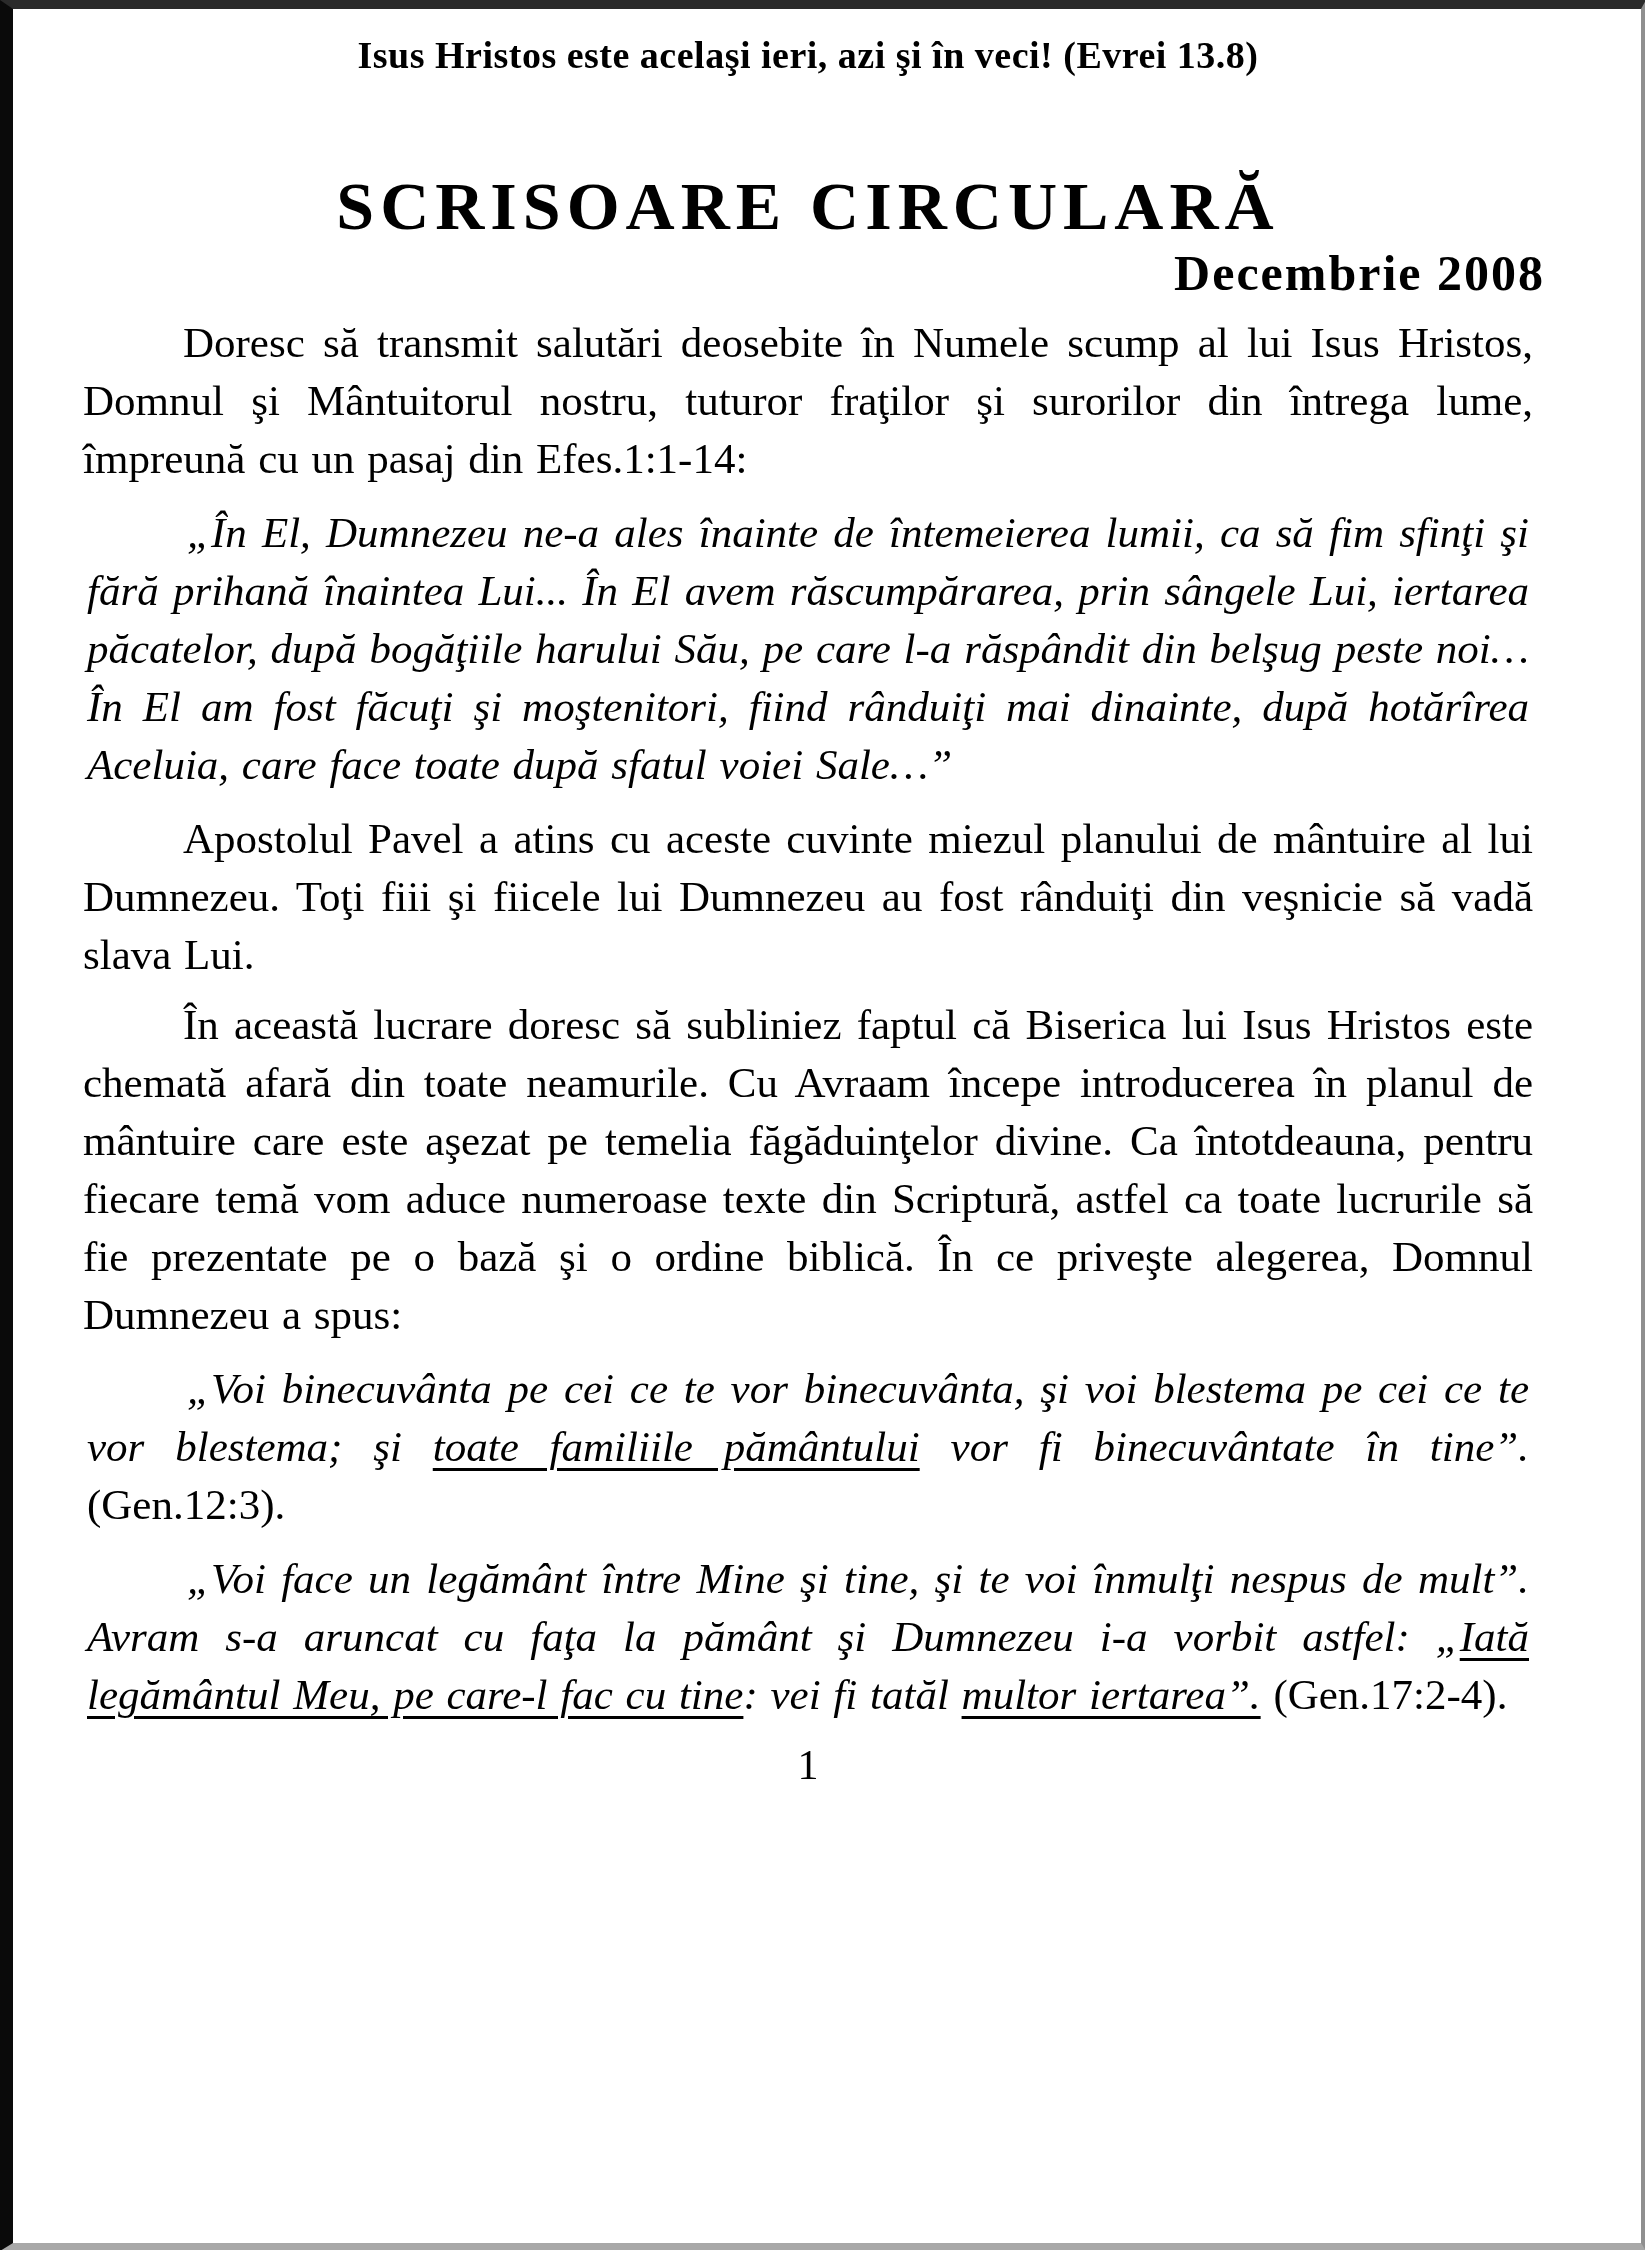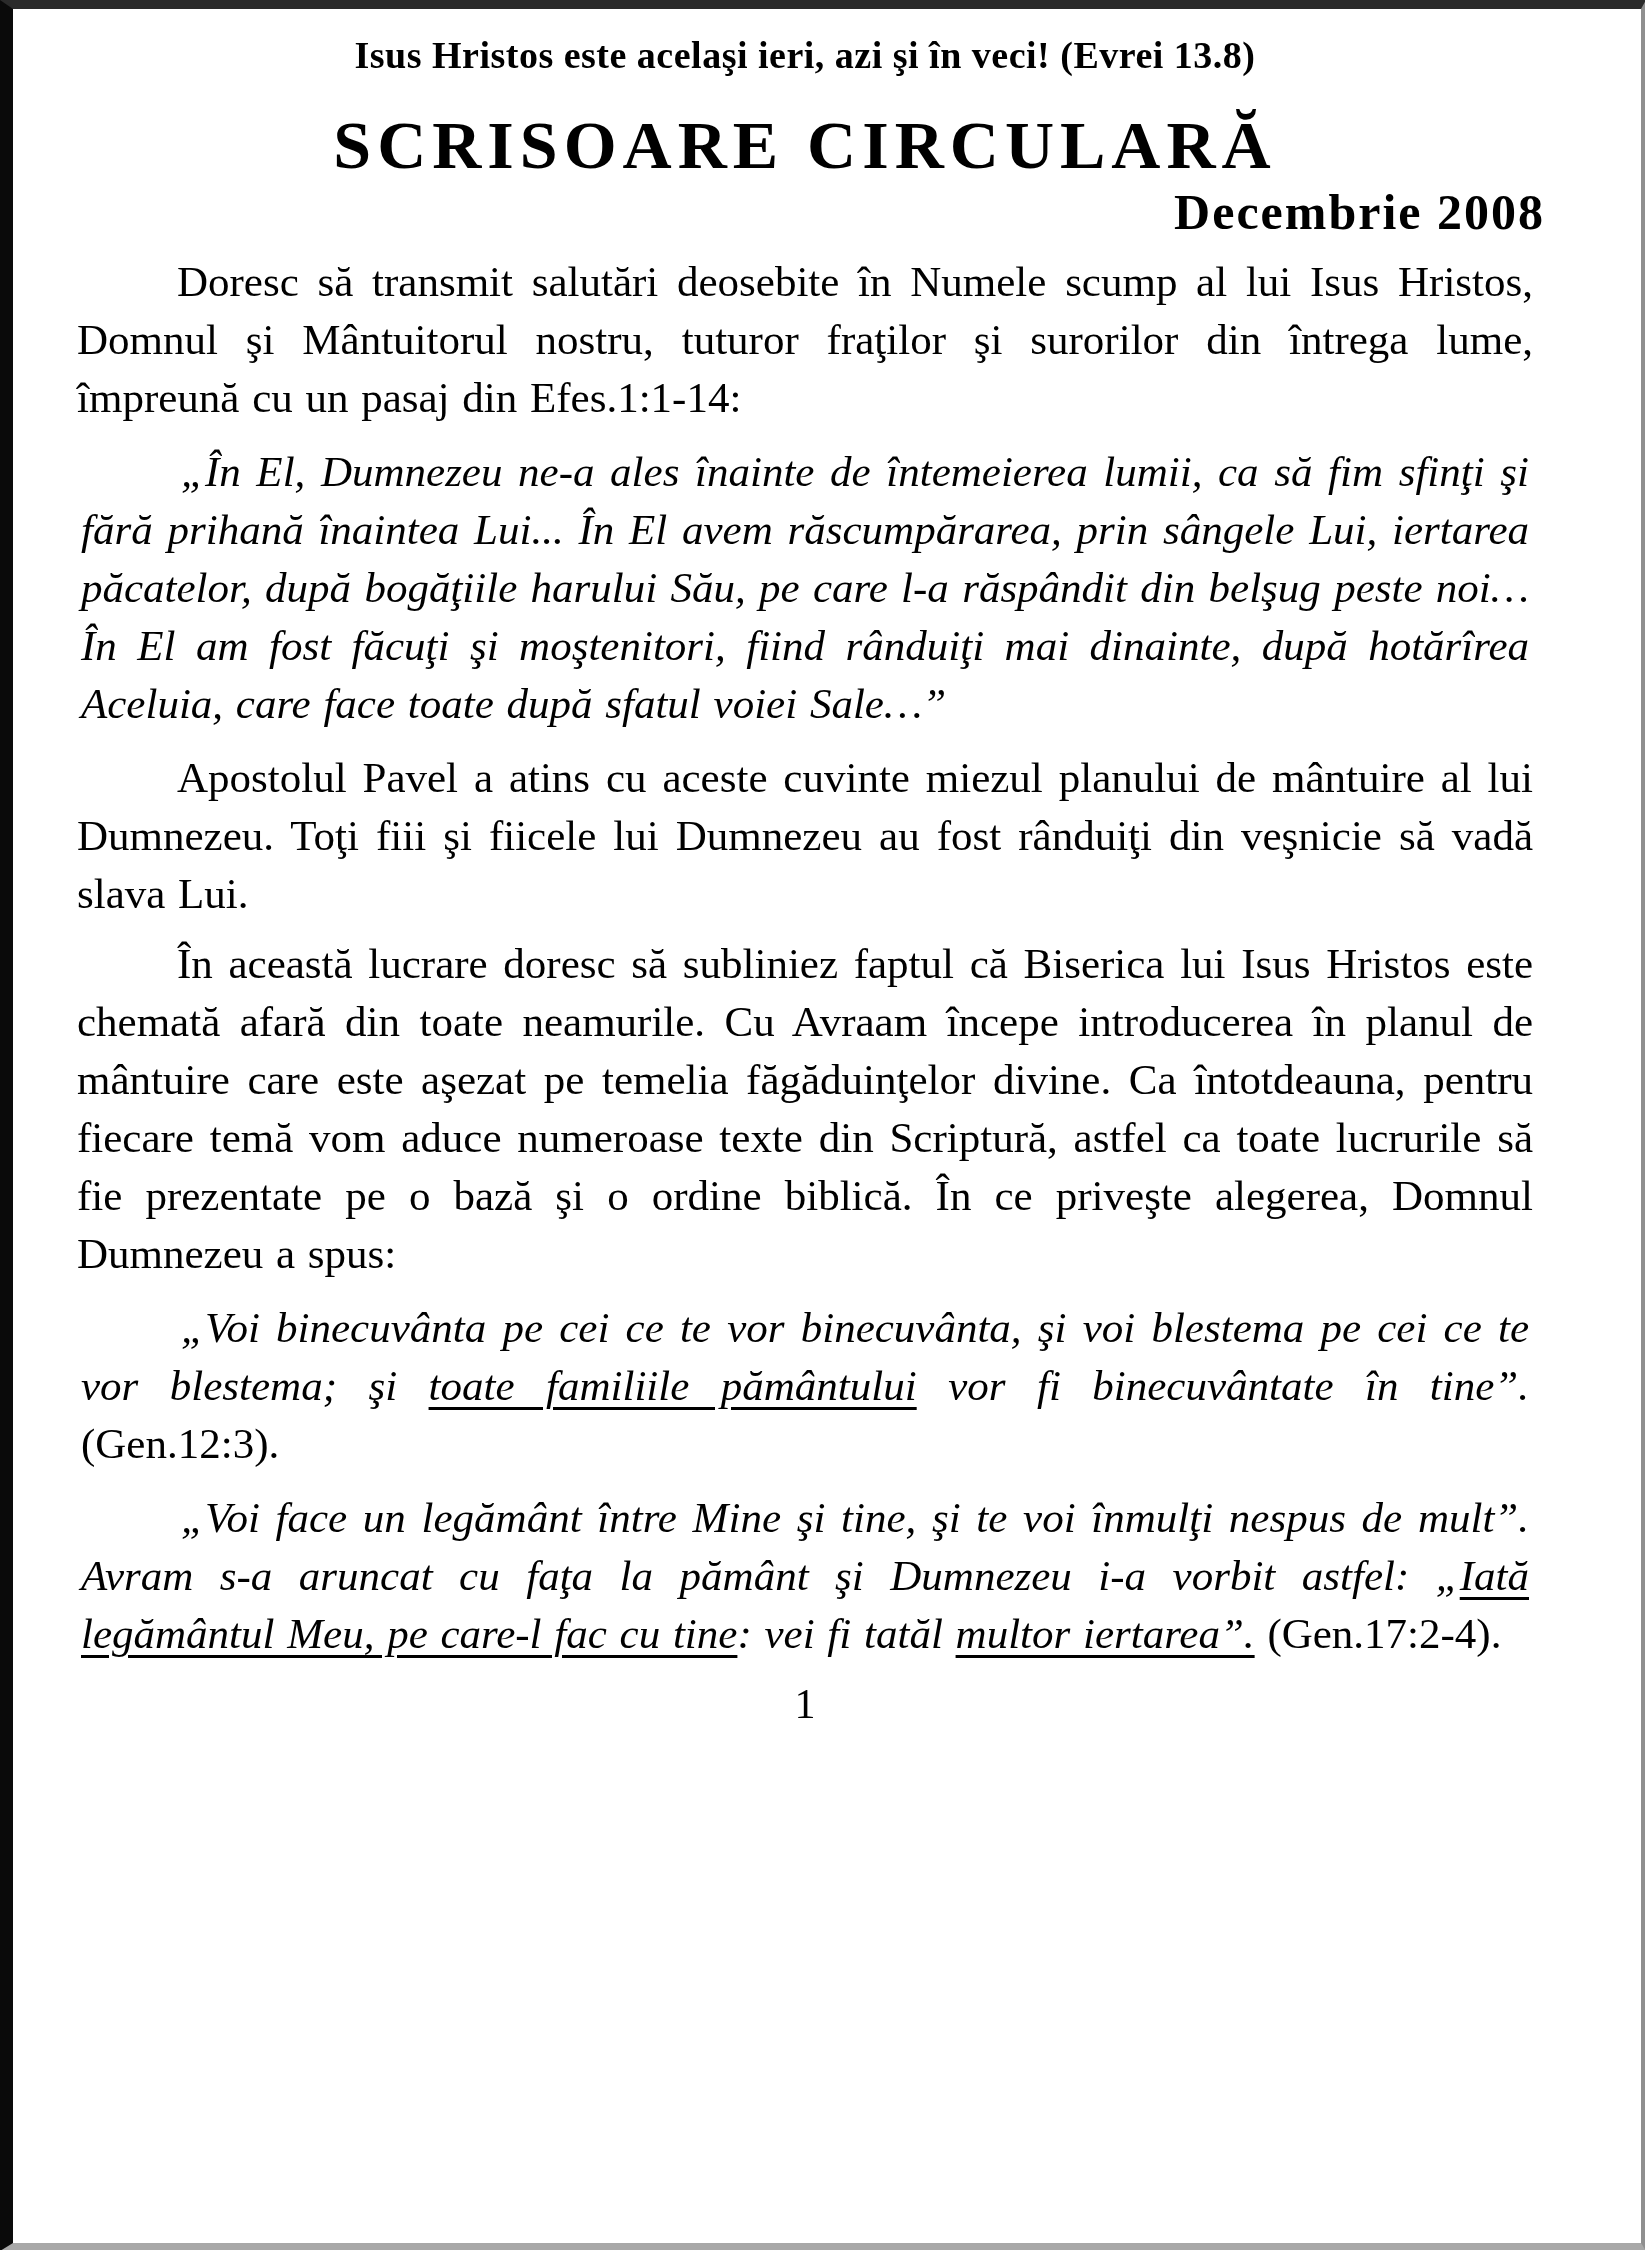--- a/index.html
+++ b/index.html
@@ -13,36 +13,37 @@
     height: 2251px;
     background: #ffffff;
     box-sizing: border-box;
     border-left: 13px solid #0a0a0a;
     border-top: 9px solid #2a2a2a;
     border-right: 5px solid #8f8f8f;
     border-bottom: 8px solid #a8a8a8;
     font-family: "Liberation Serif", "DejaVu Serif", serif;
     color: #000000;
     overflow: hidden;
+    padding-left: 6px;
   }
   .content {
     box-sizing: border-box;
     width: 100%;
     height: 100%;
     padding: 22px 96px 0 52px;
   }
   .scripture-header {
     text-align: center;
     font-weight: bold;
     font-size: 38px;
     line-height: 48px;
     letter-spacing: 0.5px;
   }
   .doc-title {
-    margin-top: 28px;
+    margin-top: 89px;
     text-align: center;
     font-weight: bold;
     font-size: 68px;
     line-height: 76px;
     letter-spacing: 6px;
   }
   .doc-subtitle {
     text-align: right;
     font-weight: bold;
     font-size: 50px;

